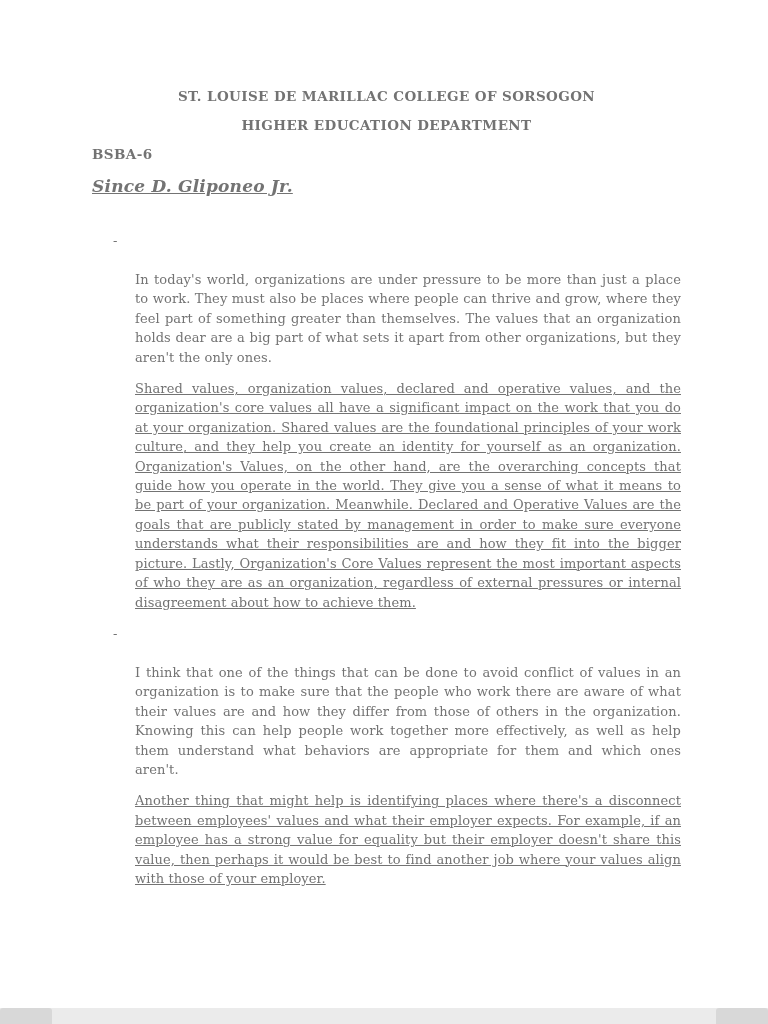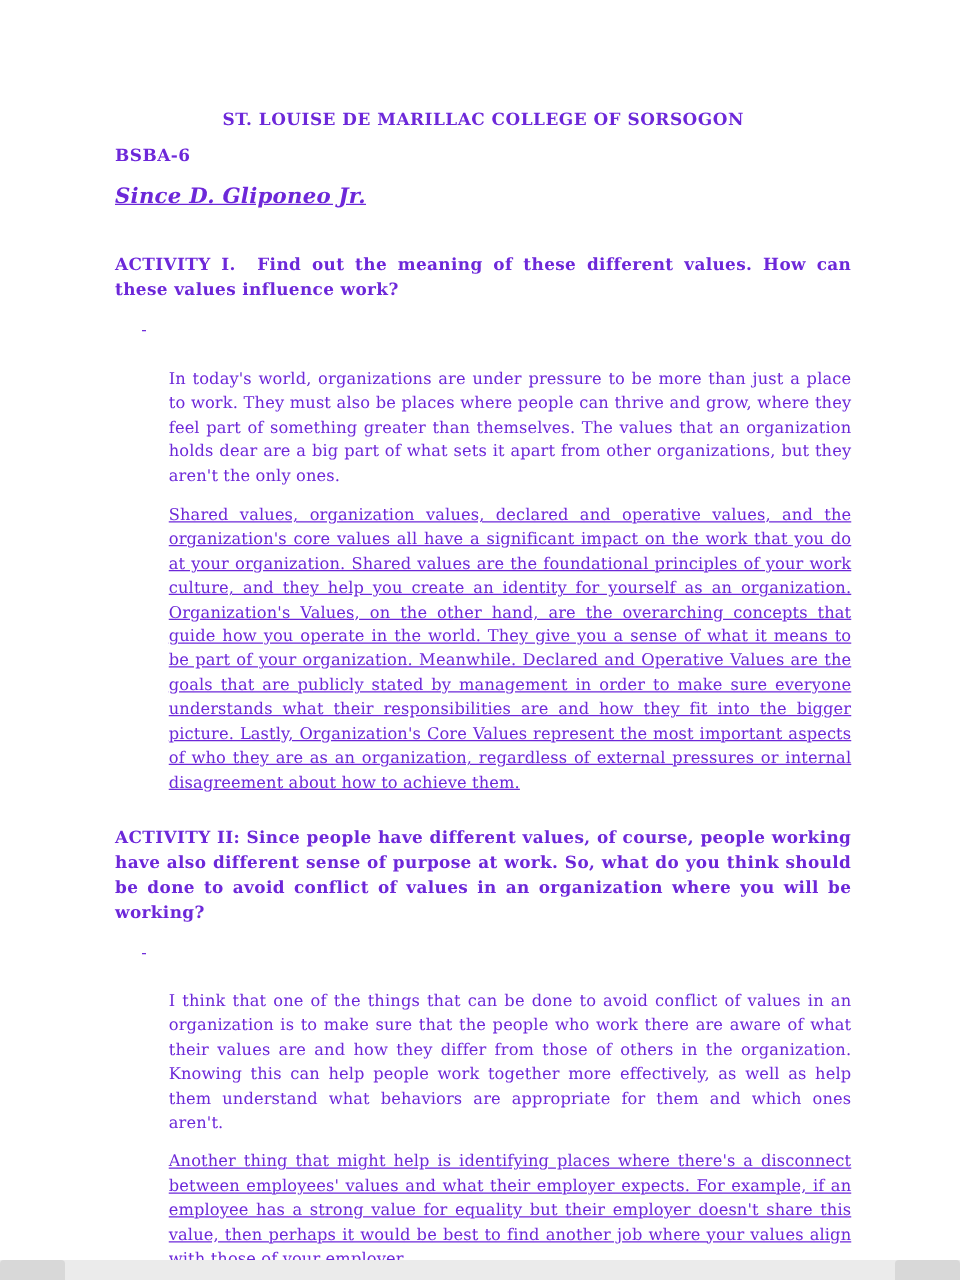--- a/index.html
+++ b/index.html
@@ -7,21 +7,21 @@
     padding: 0;
     background: #ffffff;
   }
   .page {
     position: relative;
     width: 768px;
     height: 1024px;
     background: #ffffff;
     overflow: hidden;
     font-family: "DejaVu Serif", "Liberation Serif", serif;
-    color: #6d28d9;
+    color: #737373;
   }
   .content {
     position: absolute;
     top: 88px;
     left: 92px;
     width: 589px;
   }
   p { margin: 0; }
 
   .hdr {
@@ -99,32 +99,31 @@
   .bottom-strip .corner.left { left: 0; }
   .bottom-strip .corner.right { right: 0; }
 </style>
 </head>
 <body>
 
 <div class="page">
   <div class="content">
 
     <p class="hdr center">ST. LOUISE DE MARILLAC COLLEGE OF SORSOGON</p>
+    <p class="hdr center">HIGHER EDUCATION DEPARTMENT</p>
     <p class="hdr">BSBA-6</p>
     <p class="author">Since D. Gliponeo Jr.</p>
 
-    <p class="activity-heading">ACTIVITY I.&nbsp; Find out the meaning of these different values. How can these values influence work?</p>
 
     <div class="list-item">
       <span class="dash">-</span>
       <p class="body-text">In today's world, organizations are under pressure to be more than just a place to work. They must also be places where people can thrive and grow, where they feel part of something greater than themselves. The values that an organization holds dear are a big part of what sets it apart from other organizations, but they aren't the only ones.</p>
     </div>
     <p class="body-text cont-para">Shared values, organization values, declared and operative values, and the organization's core values all have a significant impact on the work that you do at your organization. Shared values are the foundational principles of your work culture, and they help you create an identity for yourself as an organization. Organization's Values, on the other hand, are the overarching concepts that guide how you operate in the world. They give you a sense of what it means to be part of your organization. Meanwhile. Declared and Operative Values are the goals that are publicly stated by management in order to make sure everyone understands what their responsibilities are and how they fit into the bigger picture. Lastly, Organization's Core Values represent the most important aspects of who they are as an organization, regardless of external pressures or internal disagreement about how to achieve them.</p>
 
-    <p class="activity-heading gap-before">ACTIVITY II: Since people have different values, of course, people working have also different sense of purpose at work. So, what do you think should be done to avoid conflict of values in an organization where you will be working?</p>
 
     <div class="list-item">
       <span class="dash">-</span>
       <p class="body-text">I think that one of the things that can be done to avoid conflict of values in an organization is to make sure that the people who work there are aware of what their values are and how they differ from those of others in the organization. Knowing this can help people work together more effectively, as well as help them understand what behaviors are appropriate for them and which ones aren't.</p>
     </div>
     <p class="body-text cont-para">Another thing that might help is identifying places where there's a disconnect between employees' values and what their employer expects. For example, if an employee has a strong value for equality but their employer doesn't share this value, then perhaps it would be best to find another job where your values align with those of your employer.</p>
 
   </div>
 
   <div class="bottom-strip">

